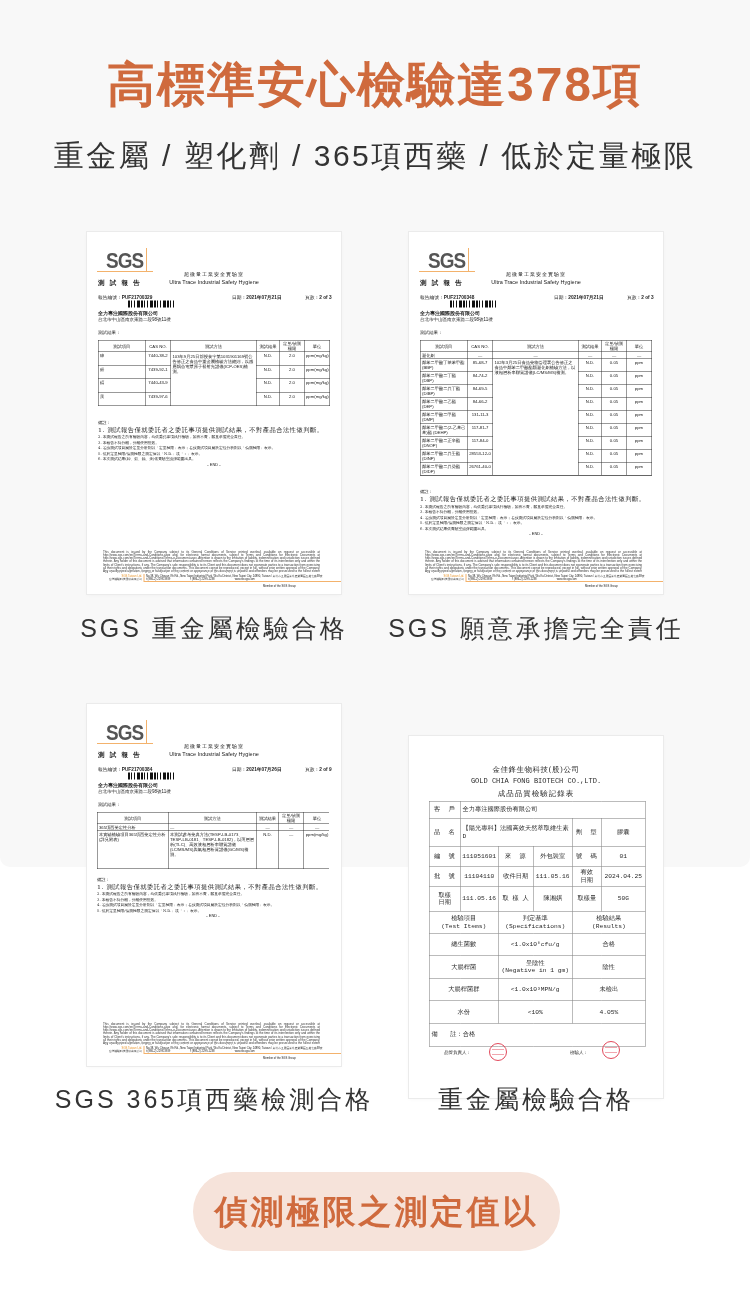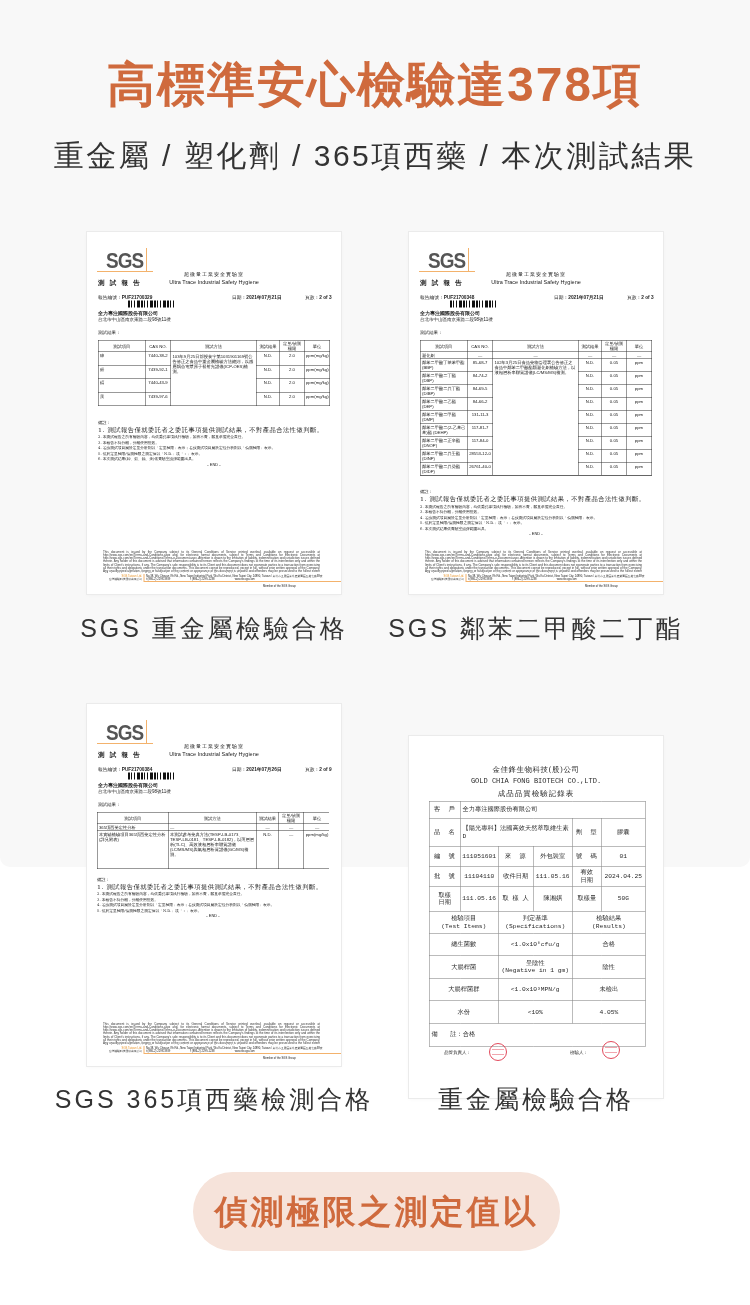--- a/index.html
+++ b/index.html
@@ -74,21 +74,21 @@
 .stamp{width:36px;height:36px;border:2px solid #e24a5c;border-radius:50%}
 .stamp::before,.stamp::after{content:"";position:absolute;left:4px;right:4px;border-top:1px solid #e24a5c}
 .stamp::before{top:10px}.stamp::after{top:20px}
 </style>
 </head>
 <body>
 
 <div class="panel"></div>
 
 <h1 class="title">高標準安心檢驗達378項</h1>
-<div class="subtitle">重金屬 / 塑化劑 / 365項西藥 / 本次測試結果</div>
+<div class="subtitle">重金屬 / 塑化劑 / 365項西藥 / 低於定量極限</div>
 
 <div class="card" style="left:87px;top:232px">
   <div class="doc" id="doc-heavy">
   <div class="a sgs-logo">SGS</div>
   <div class="a logo-hline"></div>
   <div class="a logo-vline"></div>
   <div class="a rpt-title">測 試 報 告</div>
   <div class="a lab-zh">超微量工業安全實驗室</div>
   <div class="a lab-en">Ultra Trace Industrial Safety Hygiene</div>
   <div class="a meta meta-no"><span>報告編號：</span><b>PUF21700329</b></div>
@@ -192,21 +192,21 @@
   </div>
   <div class="a foot-vline"></div>
   <div class="a foot-right">
     <div>No.38, Wu Chyuan 7th Rd., New Taipei Industrial Park, Wu Ku District, New Taipei City, 24890, Taiwan / 新北市五股區新北產業園區五權七路38號</div>
     <div><span>t (886-2) 2299-3939</span><span>f (886-2) 2299-1238</span><span>www.tw.sgs.com</span></div>
   </div>
   <div class="a foot-hline"></div>
   <div class="a member">Member of the SGS Group</div>
 </div>
 </div>
-<div class="caption" style="left:336px;top:613px">SGS 鄰苯二甲酸二丁酯</div>
+<div class="caption" style="left:336px;top:613px">SGS 願意承擔完全責任</div>
 
 <div class="card" style="left:87px;top:704px">
   <div class="doc" id="doc-drug">
   <div class="a sgs-logo">SGS</div>
   <div class="a logo-hline"></div>
   <div class="a logo-vline"></div>
   <div class="a rpt-title">測 試 報 告</div>
   <div class="a lab-zh">超微量工業安全實驗室</div>
   <div class="a lab-en">Ultra Trace Industrial Safety Hygiene</div>
   <div class="a meta meta-no"><span>報告編號：</span><b>PUF21700384</b></div>

